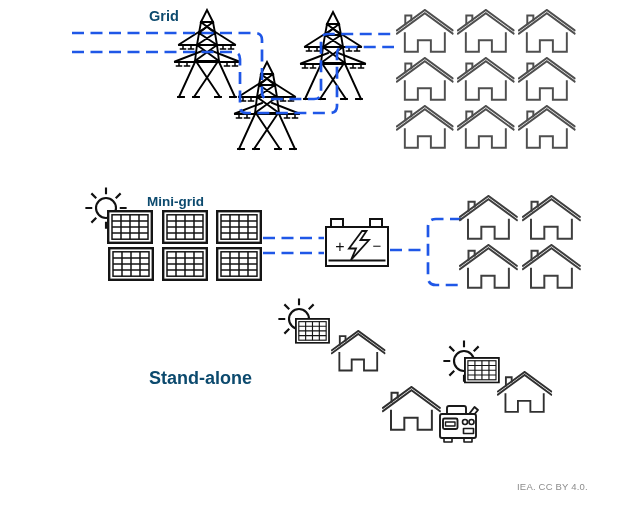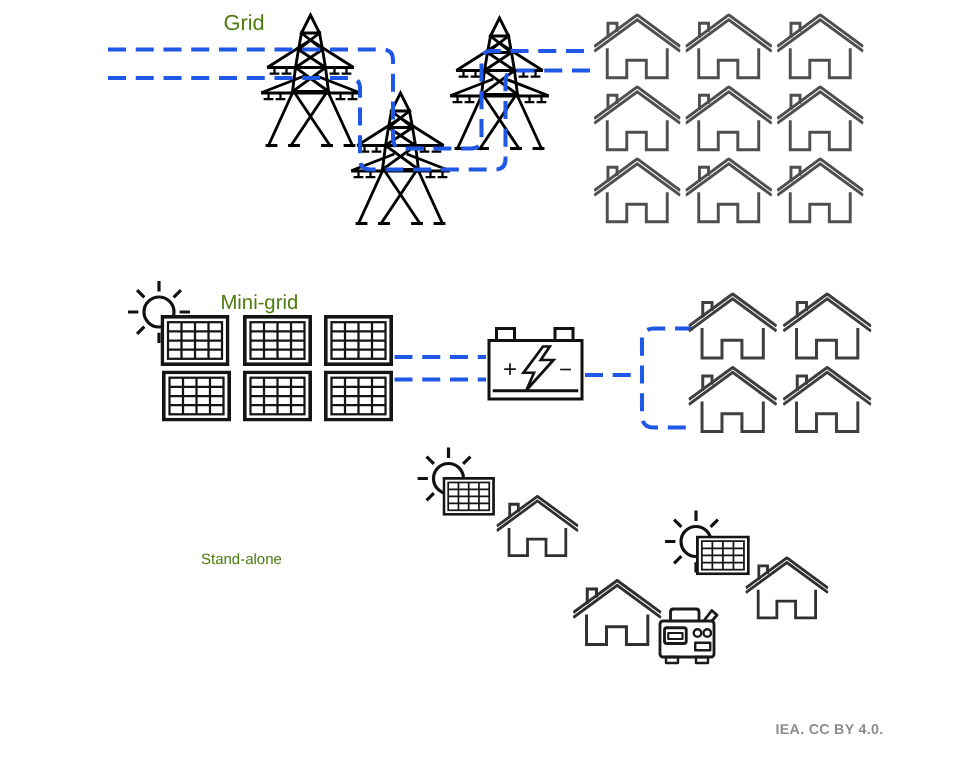--- a/index.html
+++ b/index.html
@@ -1,24 +1,24 @@
 <!DOCTYPE html>
 <html><head>
 <meta charset="utf-8">
 <style>
   html,body{margin:0;padding:0;background:#fff;}
   #stage{position:relative;width:640px;height:507px;background:#fff;overflow:hidden;
          font-family:"Liberation Sans",sans-serif;}
   #stage svg{position:absolute;left:0;top:0;}
-  .section-label{position:absolute;font-weight:normal;color:#4d7c0f;white-space:nowrap;}
+  .section-label{position:absolute;font-weight:bold;color:#0c4a6e;white-space:nowrap;}
   #label-grid{left:149px;top:8px;font-size:14.5px;}
   #label-minigrid{left:147px;top:194px;font-size:13.5px;}
-  #label-standalone{left:134px;top:368px;font-size:10px;}
+  #label-standalone{left:149px;top:368px;font-size:18px;}
   #attribution{position:absolute;left:517px;top:481px;font-size:9.5px;color:#8c8c8c;
-               font-weight:bold;letter-spacing:.2px;}
+               font-weight:normal;letter-spacing:.2px;}
 </style>
 </head>
 <body>
 
 <div id="stage">
 
   <svg width="640" height="507" viewBox="0 0 640 507">
     <defs>
       <symbol id="tower" viewBox="0 0 70 92">
         <g fill="none" stroke="#000" stroke-width="1.9" stroke-linecap="square">

